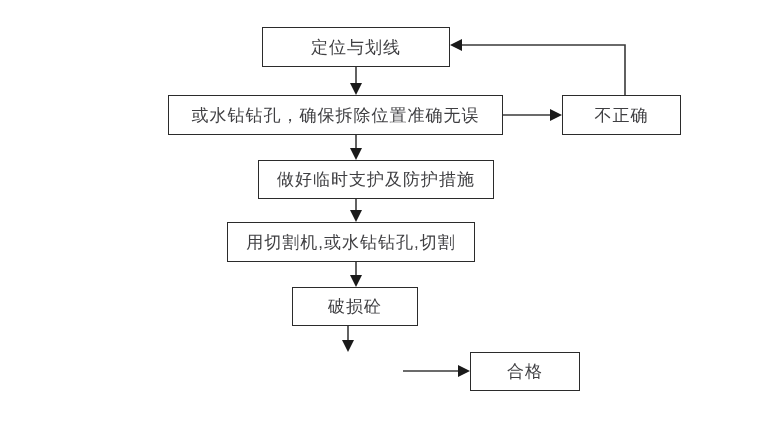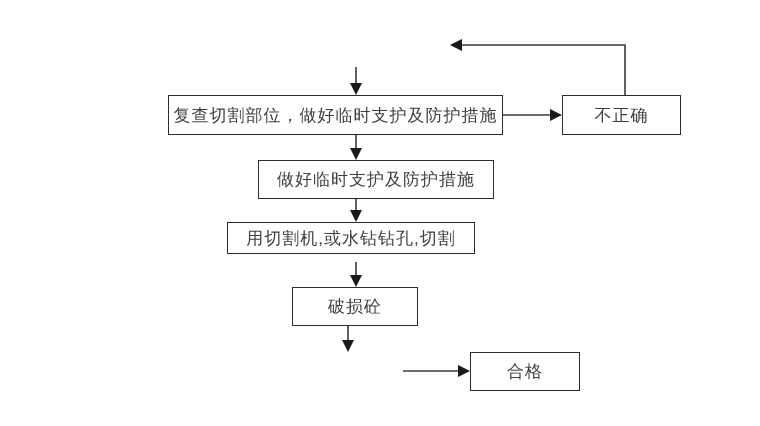--- a/index.html
+++ b/index.html
@@ -94,34 +94,37 @@
       <line class="edge-line" x1="403" y1="371" x2="460" y2="371"></line>
       <polygon class="edge-head" points="470,371 458,365 458,377"></polygon>
     </g>
 
     <g>
       <polyline class="edge-line" points="625,95 625,45 460,45"></polyline>
       <polygon class="edge-head" points="450,45 462,39 462,51"></polygon>
     </g>
   </svg>
 
+  <div class="node" style="left:262px; top:27px; width:188px; height:40px;">
+    <span class="node-label">定位与划线</span>
+  </div>
 
   <div class="node" style="left:168px; top:95px; width:335px; height:40px;">
-    <span class="node-label">复查切割部位，做好临时支护及防护措施</span>
+    <span class="node-label">或水钻钻孔，确保拆除位置准确无误</span>
   </div>
 
   <div class="node" style="left:562px; top:95px; width:119px; height:40px;">
     <span class="node-label">不正确</span>
   </div>
 
   <div class="node" style="left:258px; top:160px; width:236px; height:39px;">
     <span class="node-label">做好临时支护及防护措施</span>
   </div>
 
-  <div class="node" style="left:227px; top:222px; width:248px; height:32px;">
+  <div class="node" style="left:227px; top:222px; width:248px; height:40px;">
     <span class="node-label">用切割机,或水钻钻孔,切割</span>
   </div>
 
   <div class="node" style="left:292px; top:287px; width:126px; height:39px;align-items:center;">
     <span class="node-label">破损砼</span>
   </div>
 
 
   <div class="node" style="left:470px; top:352px; width:110px; height:39px;">
     <span class="node-label">合格</span>

